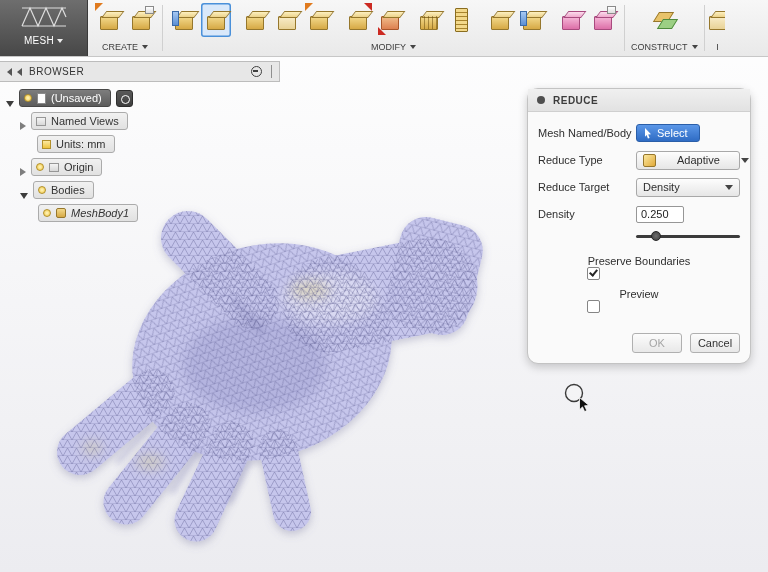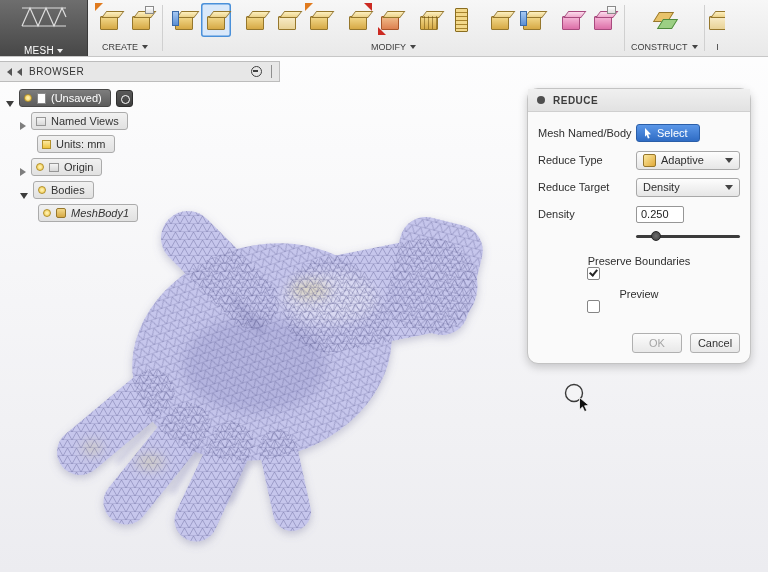--- a/index.html
+++ b/index.html
@@ -8,21 +8,21 @@
 
   
   .canvas { position:absolute; left:0; top:0; width:768px; height:572px; }
 
   
   .toolbar { position:absolute; left:0; top:0; right:0; height:57px; z-index:5;
     background:linear-gradient(#f7f7f7,#e9e9e9); border-bottom:1px solid #c7c7c7;
     display:flex; align-items:stretch; }
   .mesh-tab { width:88px; flex:0 0 88px; background:linear-gradient(#6e6e6e,#474747);
     border-right:1px solid #3a3a3a; display:flex; flex-direction:column; align-items:center;
-    justify-content:space-between; padding:3px 0 0; color:#fff; cursor:default; }
+    justify-content:space-between; padding:3px 0 10px; color:#fff; cursor:default; }
   .tab-label { font-size:10px; display:flex; align-items:center; gap:3px; letter-spacing:.3px; }
   .caret-down { width:0; height:0; border-left:4px solid transparent; border-right:4px solid transparent; border-top:5px solid #444; }
   .caret-down.white { border-top-color:#eee; border-left-width:3.5px; border-right-width:3.5px; border-top-width:4px; }
   .caret-down.small { border-left-width:3.5px; border-right-width:3.5px; border-top-width:4px; }
 
   .tb-group { display:flex; flex-direction:column; align-items:center; justify-content:space-between;
     padding:3px 6px 3px; }
   .icons-row { display:flex; align-items:flex-end; gap:2px; }
   .group-label { font-size:9px; color:#3d3d3d; display:flex; align-items:center; gap:4px; padding-bottom:1px; cursor:default; }
   .vsep { width:1px; background:#d0d0d0; margin:5px 0; }
@@ -87,21 +87,21 @@
     display:flex; align-items:center; padding:0 9px; gap:8px; cursor:default; }
   .grip-dot { width:8px; height:8px; background:#4f4f4f; border-radius:50%; }
   .dlg-title { font-size:10px; font-weight:bold; color:#3c3c3c; letter-spacing:.5px; }
   .dlg-body { padding:11px 10px 0; }
   .drow { display:flex; align-items:center; justify-content:space-between; height:20px; margin-bottom:7px; }
   .dlabel { font-size:11px; color:#2e2e2e; }
   .dctrl { width:104px; display:flex; align-items:center; }
   .select-btn { display:flex; align-items:center; gap:5px; height:18px; padding:0 11px 0 7px;
     background:linear-gradient(#5b97e8,#2f6cc4); color:#fff; border:1px solid #2a5ea8; border-radius:3px;
     font-size:11px; cursor:default; }
-  .dd { display:flex; align-items:center; gap:5px; height:19px; padding:0 6px; width:104px;
+  .dd { display:flex; align-items:center; gap:21px; height:19px; padding:0 6px; width:104px;
     background:linear-gradient(#fdfdfd,#e6e6e6); border:1px solid #a8a8a8; border-radius:3px; cursor:default; }
   .ddtext { flex:1; font-size:11px; color:#2e2e2e; }
   .mini-ic { width:13px; height:13px; background:linear-gradient(135deg,#fce9a0,#e0a93a); border:1px solid #96772c; border-radius:2px; flex:0 0 auto; }
   .num-input { width:48px; height:17px; border:1px solid #969696; border-radius:2px; font-size:11px;
     padding:0 4px; background:#fff; font-family:"Liberation Sans", sans-serif; color:#222; }
   .slider-wrap { display:flex; justify-content:flex-end; margin:2px 0 12px; }
   .slider { position:relative; width:104px; height:11px; }
   .track { position:absolute; left:0; right:0; top:4px; height:3px; background:#3b3b3b; border-radius:2px; }
   .thumb { position:absolute; left:14%; top:0; width:10px; height:10px; border-radius:50%;
     background:radial-gradient(#707070,#3c3c3c); border:1px solid #262626; }

